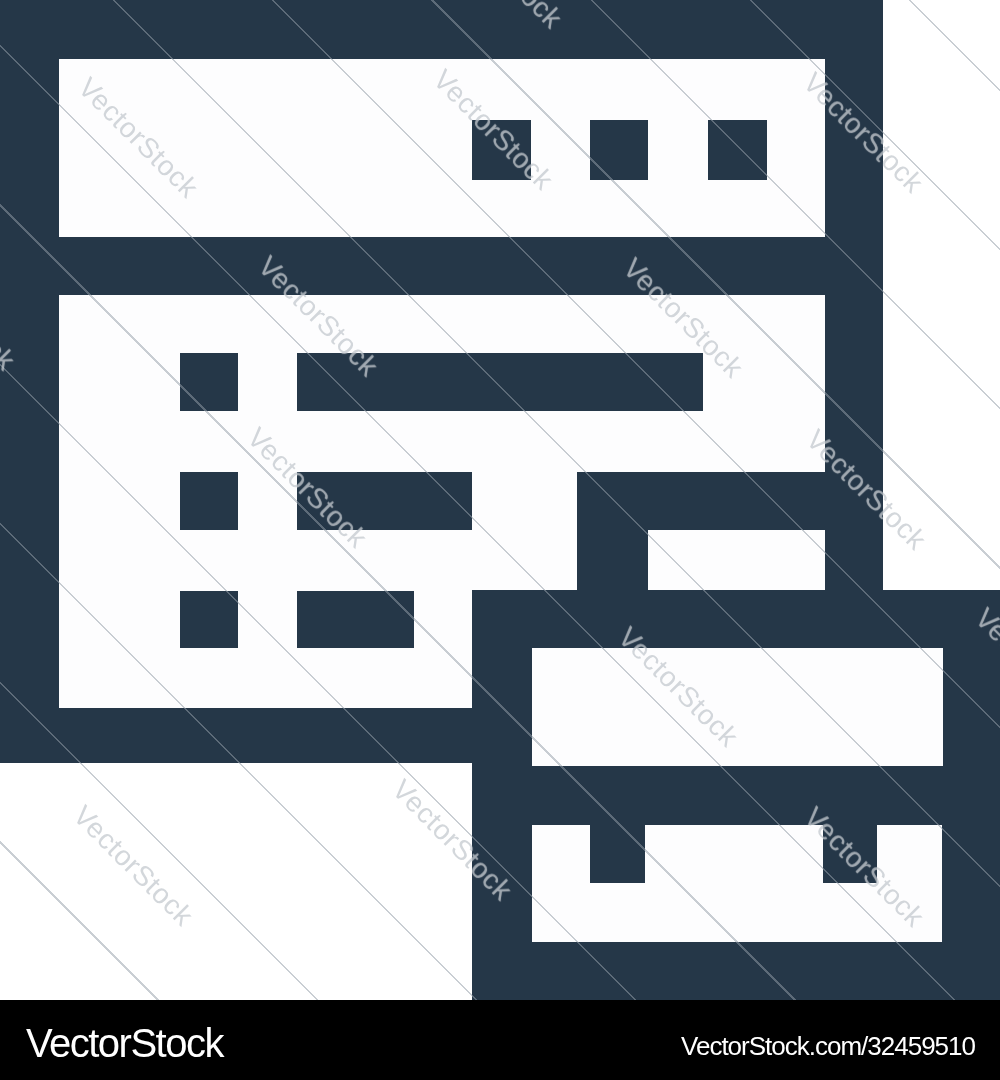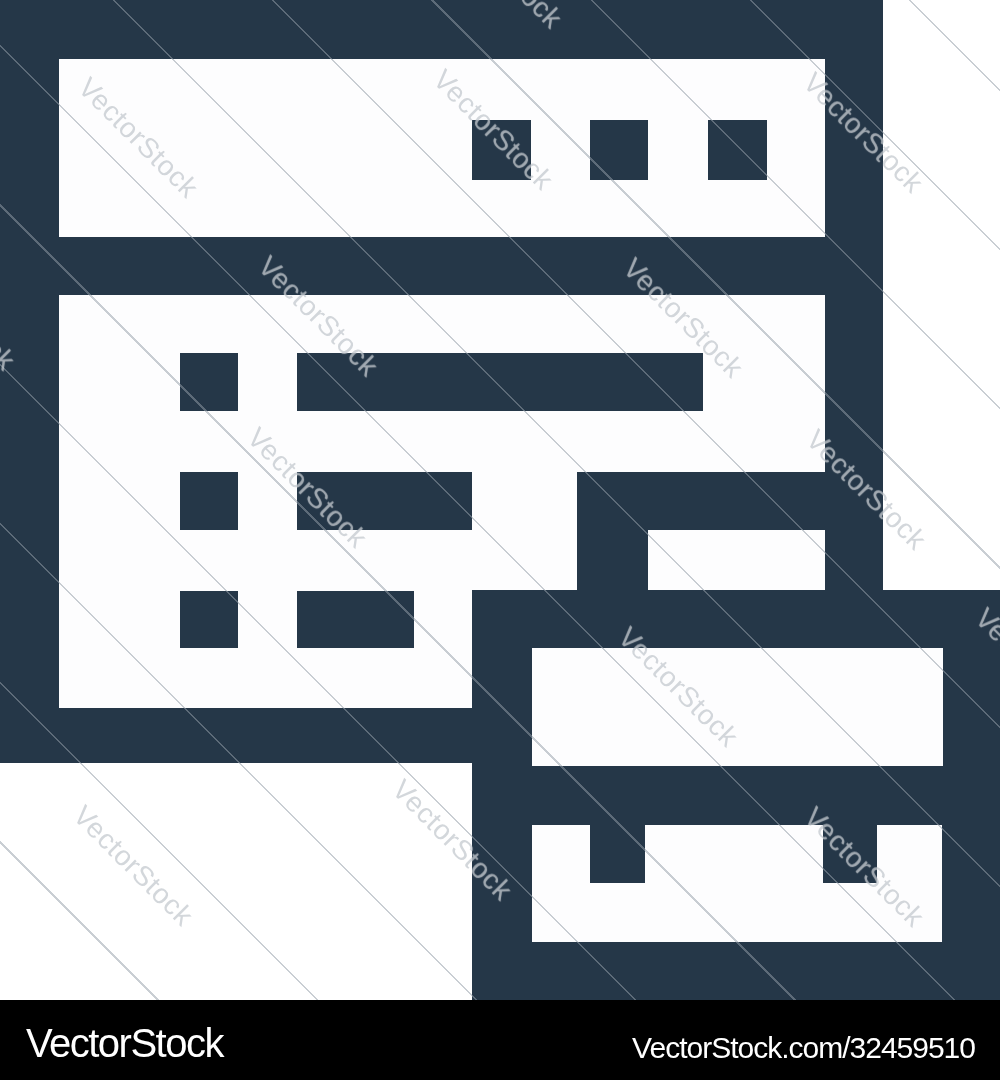--- a/index.html
+++ b/index.html
@@ -34,21 +34,21 @@
     background:var(--footer-bg,#000000);z-index:50;
   }
   .brand{
     position:absolute;left:26px;top:1021px;z-index:51;
     color:var(--footer-fg,#ffffff);
     font-size:40px;font-weight:500;letter-spacing:-1.5px;
   }
   .credit{
     position:absolute;right:25px;top:1031px;z-index:51;
     color:var(--footer-fg,#ffffff);
-    font-size:30px;font-weight:400;letter-spacing:-1px;
+    font-size:26px;font-weight:400;letter-spacing:-1px;
   }
 </style>
 </head>
 <body>
 
 <div class="canvas">
 
   <div>
 
     <div class="abs dk" style="left:0;top:0;width:883px;height:763px;"></div>

